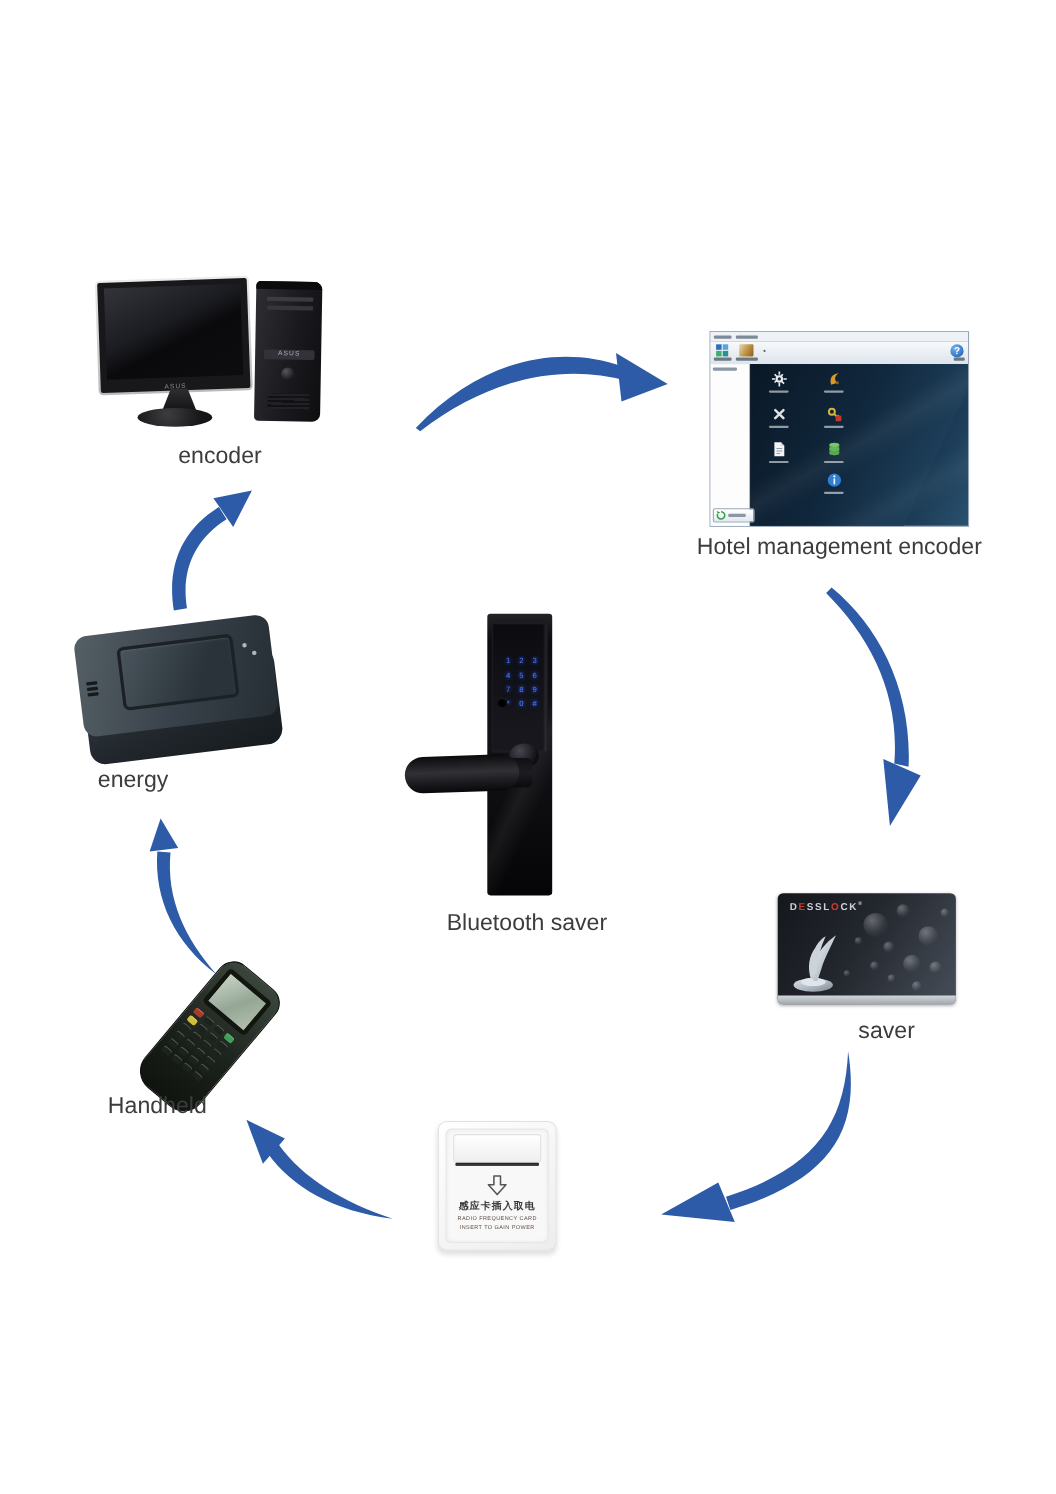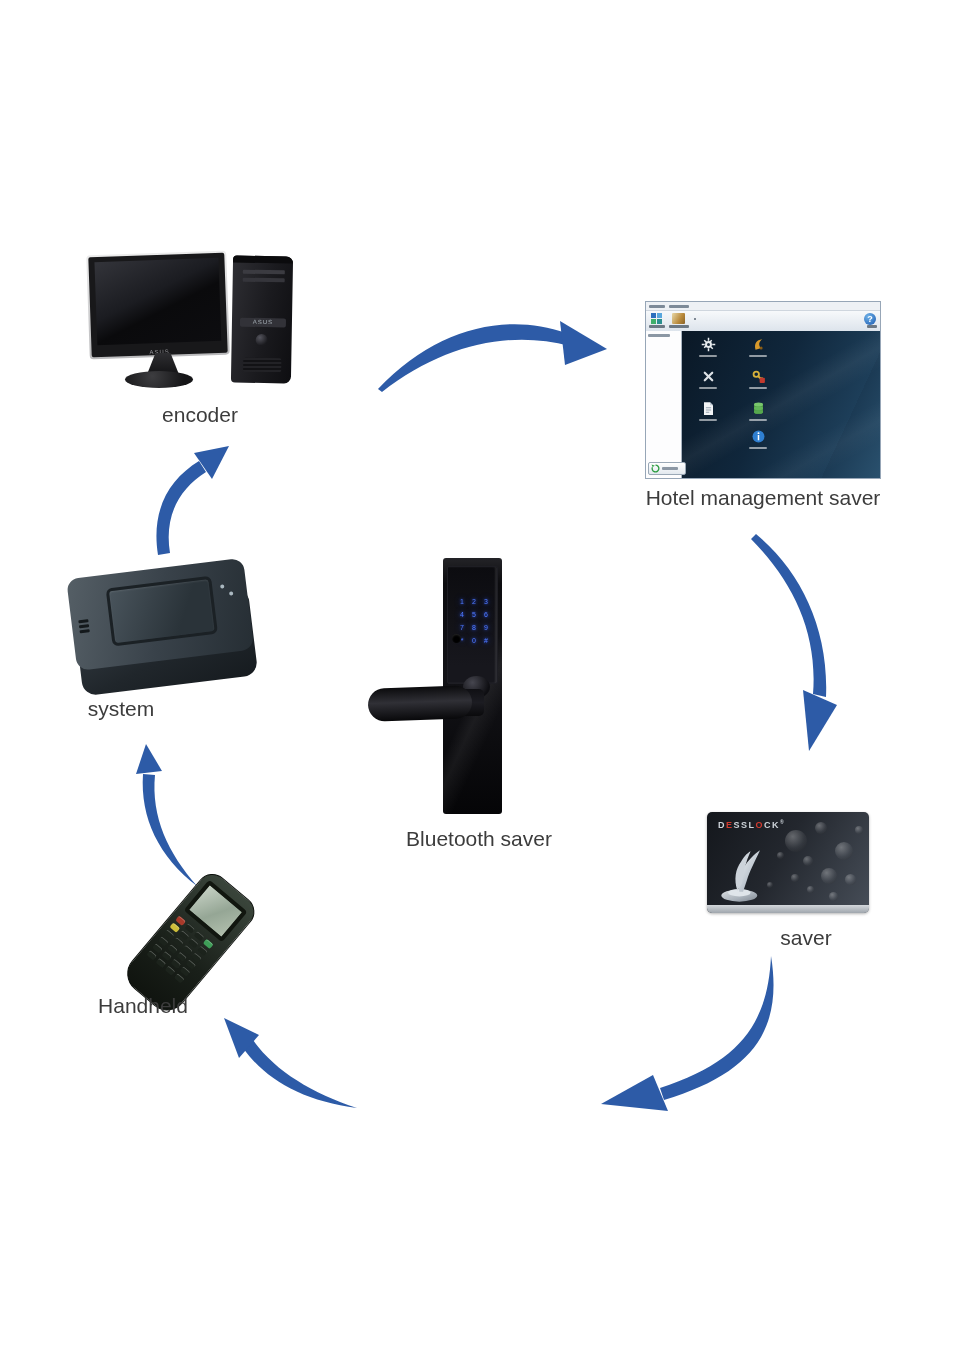--- a/index.html
+++ b/index.html
@@ -310,37 +310,37 @@
       </div>
     </div>
     <div class="hms-btn">
       <svg width="9" height="9" viewBox="0 0 16 16">
           <path d="M8 2 a6 6 0 1 1 -5.5 3.6" stroke="#2f9e44" stroke-width="2.4" fill="none"></path>
           <path d="M1 1 l1.8 4.4 4.2-2.2 Z" fill="#2f9e44"></path>
         </svg>
       <span class="tiny-bar" style="width:16px;background:#8b97a4;"></span>
     </div>
   </div>
-  <div class="node-label" style="left:763px;top:486px;">Hotel management saver</div>
+  <div class="node-label" style="left:763px;top:486px;">Hotel management encoder</div>
 
   <div class="encoder-group">
     <div class="enc-rot">
       <div class="enc-front"></div>
       <div class="enc-top"></div>
       <div class="enc-recess"></div>
       <div class="enc-led" style="left:152px;top:24px;"></div>
       <div class="enc-led" style="left:160px;top:32px;"></div>
       <div class="enc-grooves">
           <i></i>
           <i></i>
           <i></i>
         </div>
     </div>
   </div>
-  <div class="node-label" style="left:121px;top:697px;">system</div>
+  <div class="node-label" style="left:121px;top:697px;">energy</div>
 
   <div class="lock-group">
     <div class="lock-body">
       <div class="lock-sheen"></div>
     </div>
     <div class="lock-panel"></div>
     <div class="lock-keypad">
       <span class="key">1</span>
       <span class="key">2</span>
       <span class="key">3</span>
@@ -418,14 +418,27 @@
           <i class="k"></i>
         <i class="k"></i>
           <i class="k"></i>
           <i class="k"></i>
           <i class="k"></i>
       </div>
     </div>
   </div>
   <div class="node-label" style="left:143px;top:994px;">Handheld</div>
 
+  <div class="energy-plate">
+    <div class="energy-inner"></div>
+    <div class="energy-flap"></div>
+    <div class="energy-slot"></div>
+    <div class="energy-arrow">
+      <svg width="22" height="20" viewBox="0 0 22 20">
+          <path d="M8 1 h6 v8 h5 l-8 9 -8 -9 h5 z" fill="none" stroke="#555" stroke-width="1.4" stroke-linejoin="round"></path>
+        </svg>
+    </div>
+    <div class="energy-cn">感应卡插入取电</div>
+    <div class="energy-en" style="top:85px;">RADIO FREQUENCY CARD</div>
+    <div class="energy-en" style="top:93px;">INSERT TO GAIN POWER</div>
+  </div>
 
 </div>
 
 </body></html>

